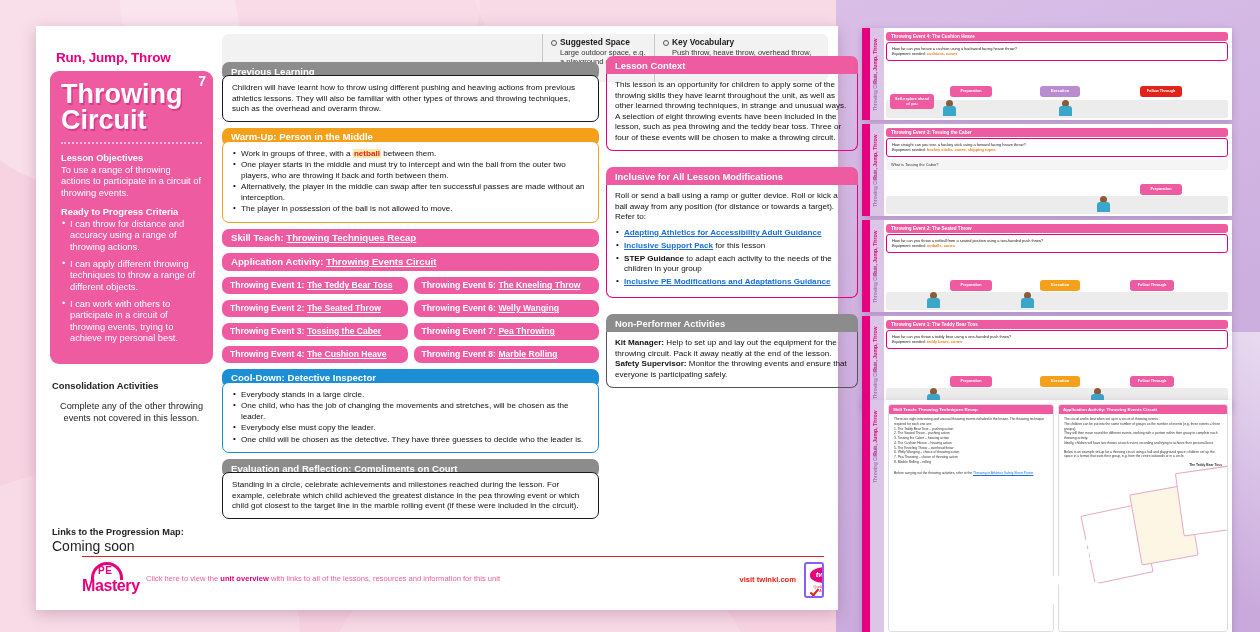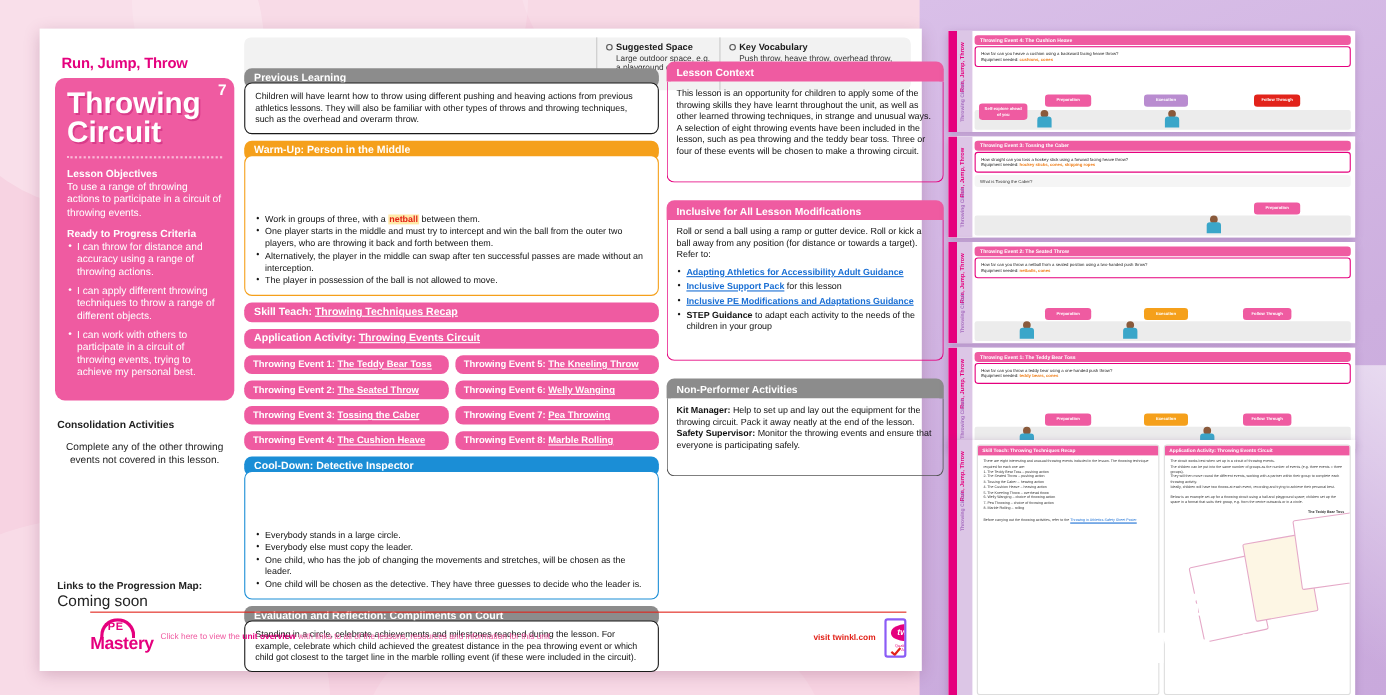--- a/index.html
+++ b/index.html
@@ -122,21 +122,21 @@
 
   .bodybox {
     border: 1.4px solid #1a1a1a;
     border-radius: 7px;
     margin-top: -5px; padding: 7px 9px 6px 9px;
     background:#fff; position:relative;
     font-size: 8.1px; line-height: 1.3; color:#111;
   }
   .bodybox.orange { border-color:#f5a01b; }
   .bodybox.blue { border-color:#1b8ed6; }
-  .bodybox ul { list-style:none;margin-top:46px; }
+  .bodybox ul { list-style:none; }
   .bodybox li { position:relative; padding-left: 9px; margin-bottom: 1px; }
   .bodybox li::before { content:"\2022"; position:absolute; left:1px; top:-1px; }
   .hl-red { color:#e2231a; font-weight:bold; background:#ffe9a8; padding:0 1px; }
 
   
   .evt-row { display:flex; gap:6px; margin-top: 6px; }
   .evt {
     flex:1; background:#ef5ba1; color:#fff; border-radius: 7px;
     padding: 3.5px 8px; font-size: 8.6px; font-weight:bold;
     white-space: nowrap; overflow:hidden;
@@ -145,21 +145,21 @@
 
   
   .rbar {
     border-radius: 7px 7px 0 0; padding: 3.5px 9px;
     font-size: 9.4px; font-weight:bold; color:#fff;
   }
   .rbar.pink { background:#ef5ba1; }
   .rbar.grey { background:#8c8c8c; }
   .rbox {
     border: 1.4px solid #e5007e; border-top:none;
-    border-radius: 0 0 7px 7px; padding: 6px 8px 22px 8px;
+    border-radius: 0 0 7px 7px; padding: 6px 8px 7px 8px;
     font-size: 8.1px; line-height: 1.3; color:#111;
   }
   .rbox.grey { border-color:#555; }
   .rbox a { color:#1a6fd4; font-weight:bold; text-decoration: underline; }
   .rbox ul { list-style:none; margin-top:5px; }
   .rbox li { position:relative; padding-left: 9px; margin-bottom: 2.5px; }
   .rbox li::before { content:"\2022"; position:absolute; left:1px; top:-1px; }
   .rspace { height: 16px; }
 
   
@@ -354,22 +354,22 @@
     </div>
     <div class="evt-row">
       <div class="evt"><span>Throwing Event 4: </span><u>The Cushion Heave</u></div>
       <div class="evt"><span>Throwing Event 8: </span><u>Marble Rolling</u></div>
     </div>
 
     <div class="bar blue">Cool-Down: Detective Inspector</div>
     <div class="bodybox blue">
       <ul>
         <li>Everybody stands in a large circle.</li>
+        <li>One child, who has the job of changing the movements and stretches, will be chosen as the leader.</li>
         <li>Everybody else must copy the leader.</li>
-        <li>One child, who has the job of changing the movements and stretches, will be chosen as the leader.</li>
         <li>One child will be chosen as the detective. They have three guesses to decide who the leader is.</li>
       </ul>
     </div>
 
     <div class="bar grey">Evaluation and Reflection:  Compliments on Court</div>
     <div class="bodybox">Standing in a circle, celebrate achievements and milestones reached during the lesson. For example, celebrate which child achieved the greatest distance in the pea throwing event or which child got closest to the target line in the marble rolling event (if these were included in the circuit).</div>
   </div>
 
   <div class="right-col">
     <div class="rbar pink">Lesson Context</div>
@@ -377,22 +377,22 @@
 
     <div class="rspace"></div>
 
     <div class="rbar pink">Inclusive for All Lesson Modifications</div>
     <div class="rbox">
       <div>Roll or send a ball using a ramp or gutter device. Roll or kick a ball away from any position (for distance or towards a target).</div>
       <div>Refer to:</div>
       <ul>
         <li><a>Adapting Athletics for Accessibility Adult Guidance</a></li>
         <li><a>Inclusive Support Pack</a><span> for this lesson</span></li>
+        <li><b>STEP Guidance</b><span> to adapt each activity to the needs of the children in your group</span></li>
         <li><a>Inclusive PE Modifications and Adaptations Guidance</a></li>
-        <li><b>STEP Guidance</b><span> to adapt each activity to the needs of the children in your group</span></li>
       </ul>
     </div>
 
     <div class="rspace"></div>
 
     <div class="rbar grey">Non-Performer Activities</div>
     <div class="rbox grey">
       <div><b>Kit Manager:</b><span> Help to set up and lay out the equipment for the throwing circuit. Pack it away neatly at the end of the lesson.</span></div>
       <div><b>Safety Supervisor:</b><span> Monitor the throwing events and ensure that everyone is participating safely.</span></div>
     </div>

